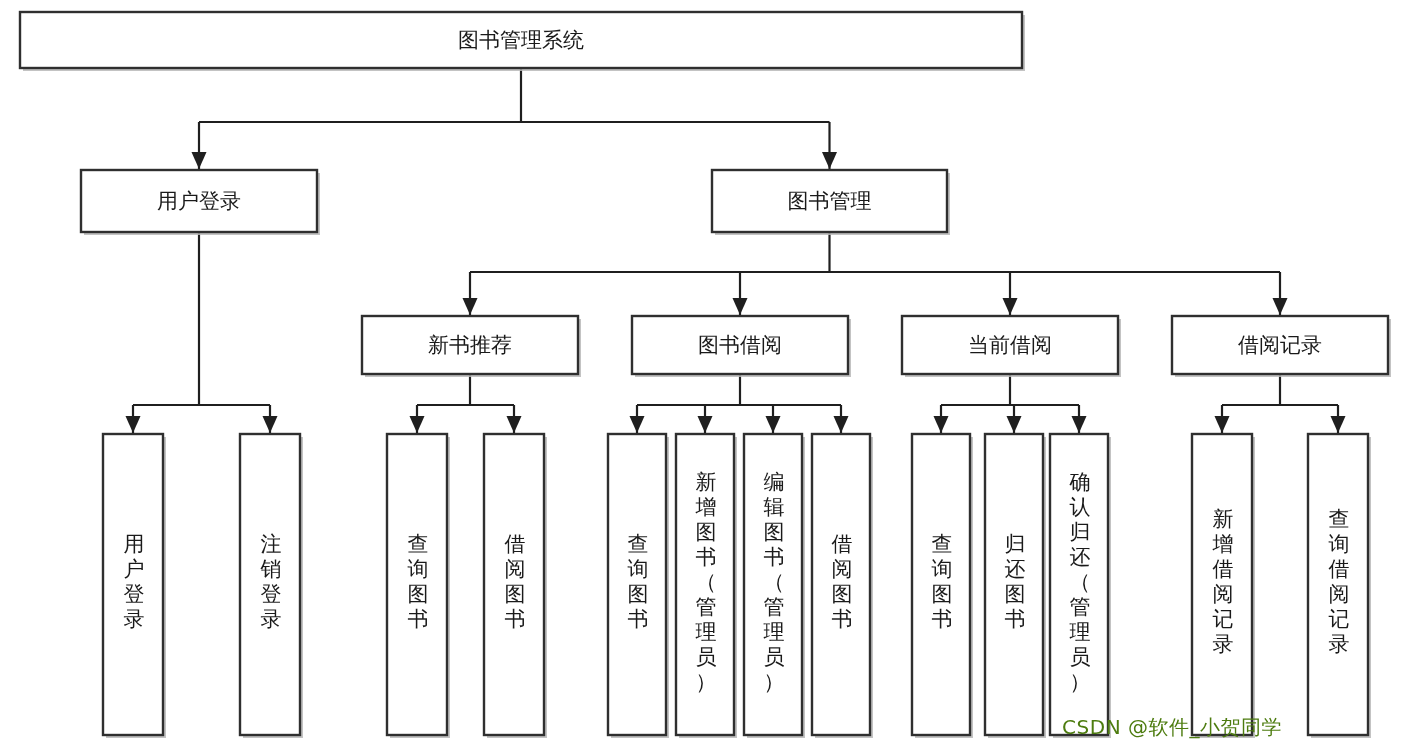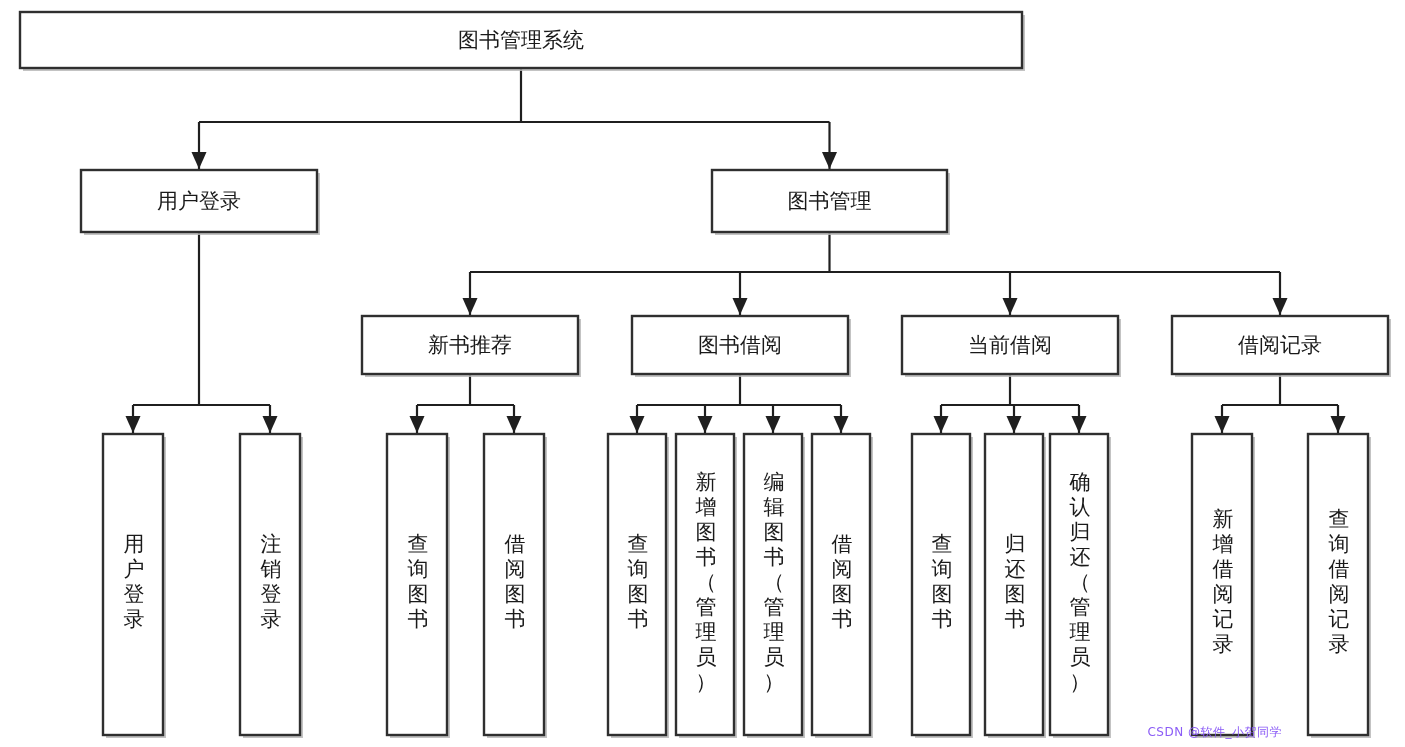--- a/index.html
+++ b/index.html
@@ -57,22 +57,22 @@
     fill: #1a1a1a;
     font-family: "DejaVu Sans", "Liberation Sans", sans-serif;
     font-size: 21px;
     text-anchor: middle;
   }
   .watermark {
     position: absolute;
     right: 8px;
     bottom: 6px;
     font-family: "DejaVu Sans", "Liberation Sans", sans-serif;
-    font-size: 12px;
-    color: #8b5cf6;
+    font-size: 20px;
+    color: #4d7c0f;
     white-space: nowrap;
     letter-spacing: 0.5px;
   }
 </style>
 </head>
 <body>
 
 <div id="diagram-root">
   <svg id="tree-svg" viewBox="0 0 1405 747">
     <g id="links-layer">

